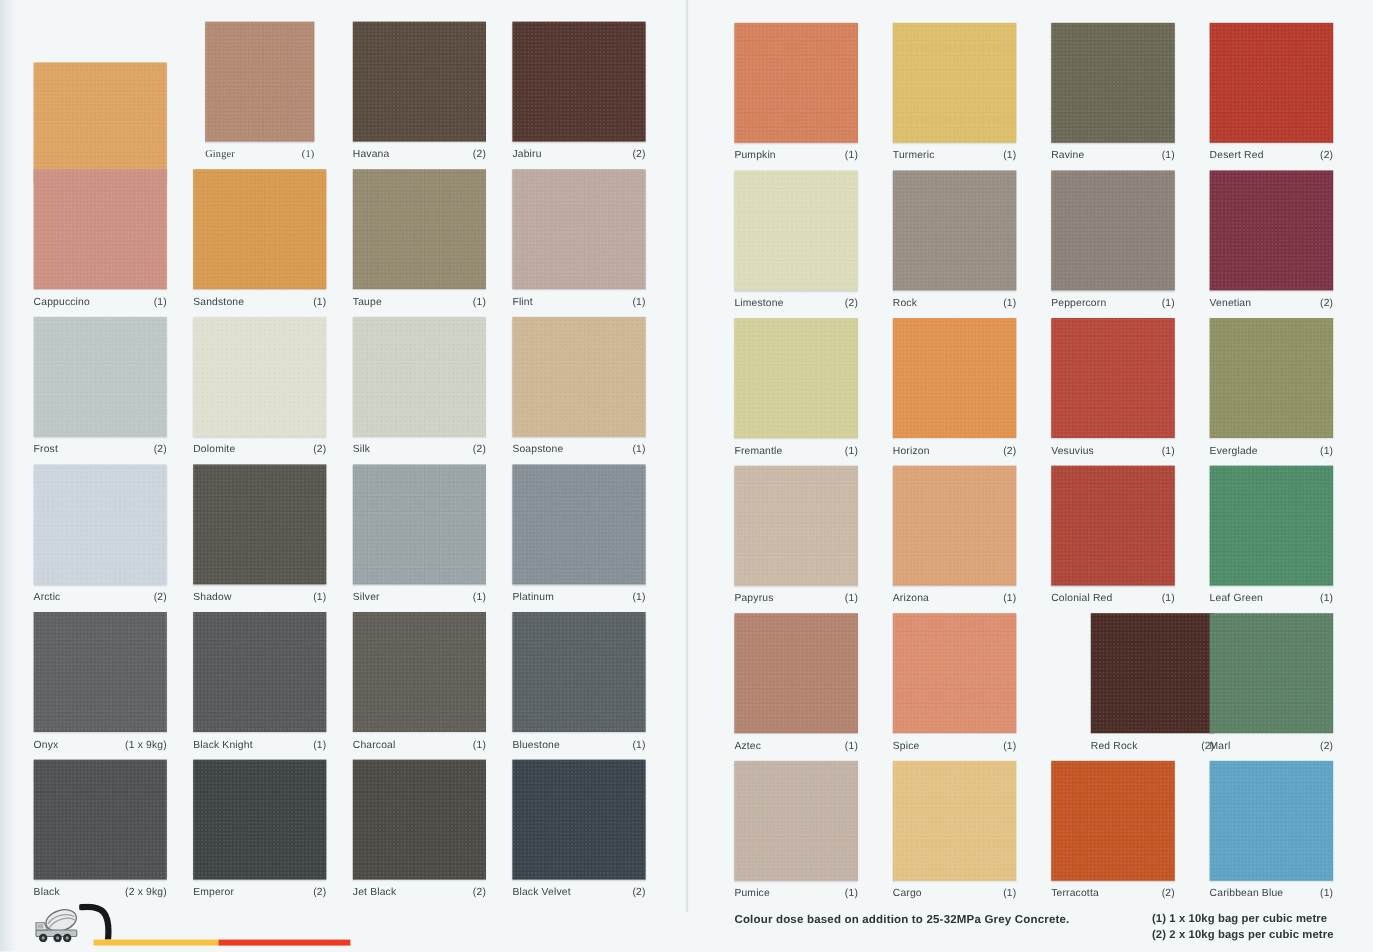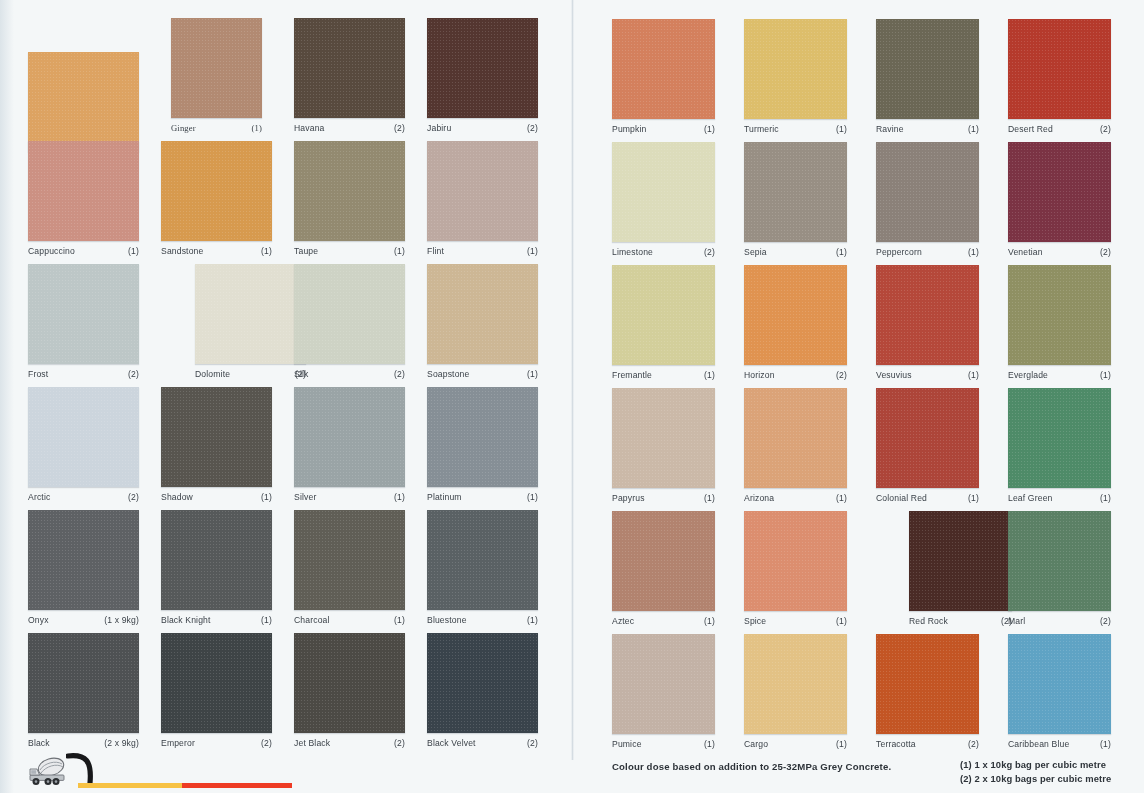--- a/index.html
+++ b/index.html
@@ -152,21 +152,21 @@
         <span class="dose">(1)</span>
       </div>
     </div>
     <div class="cell" style="left: 28px; top: 264px; width: 111px;">
       <div class="swatch" style="height: 100px; background: rgb(189, 199, 199);"></div>
       <div class="label">
         <span class="nm">Frost</span>
         <span class="dose">(2)</span>
       </div>
     </div>
-    <div class="cell" style="left: 161px; top: 264px; width: 111px; margin-left: 34px;">
+    <div class="cell" style="left: 161px; top: 264px; width: 111px;">
       <div class="swatch" style="height: 100px; background: rgb(225, 223, 209);"></div>
       <div class="label">
         <span class="nm">Dolomite</span>
         <span class="dose">(2)</span>
       </div>
     </div>
     <div class="cell" style="left: 294px; top: 264px; width: 111px;">
       <div class="swatch" style="height: 100px; background: rgb(206, 211, 197);"></div>
       <div class="label">
         <span class="nm">Silk</span>
@@ -295,21 +295,21 @@
     <div class="cell" style="left: 612px; top: 142px; width: 103px;">
       <div class="swatch" style="height: 100px; background: rgb(220, 220, 187);"></div>
       <div class="label">
         <span class="nm">Limestone</span>
         <span class="dose">(2)</span>
       </div>
     </div>
     <div class="cell" style="left: 744px; top: 142px; width: 103px;">
       <div class="swatch" style="height: 100px; background: rgb(152, 143, 132);"></div>
       <div class="label">
-        <span class="nm">Sepia</span>
+        <span class="nm">Rock</span>
         <span class="dose">(1)</span>
       </div>
     </div>
     <div class="cell" style="left: 876px; top: 142px; width: 103px;">
       <div class="swatch" style="height: 100px; background: rgb(139, 129, 121);"></div>
       <div class="label">
         <span class="nm">Peppercorn</span>
         <span class="dose">(1)</span>
       </div>
     </div>

